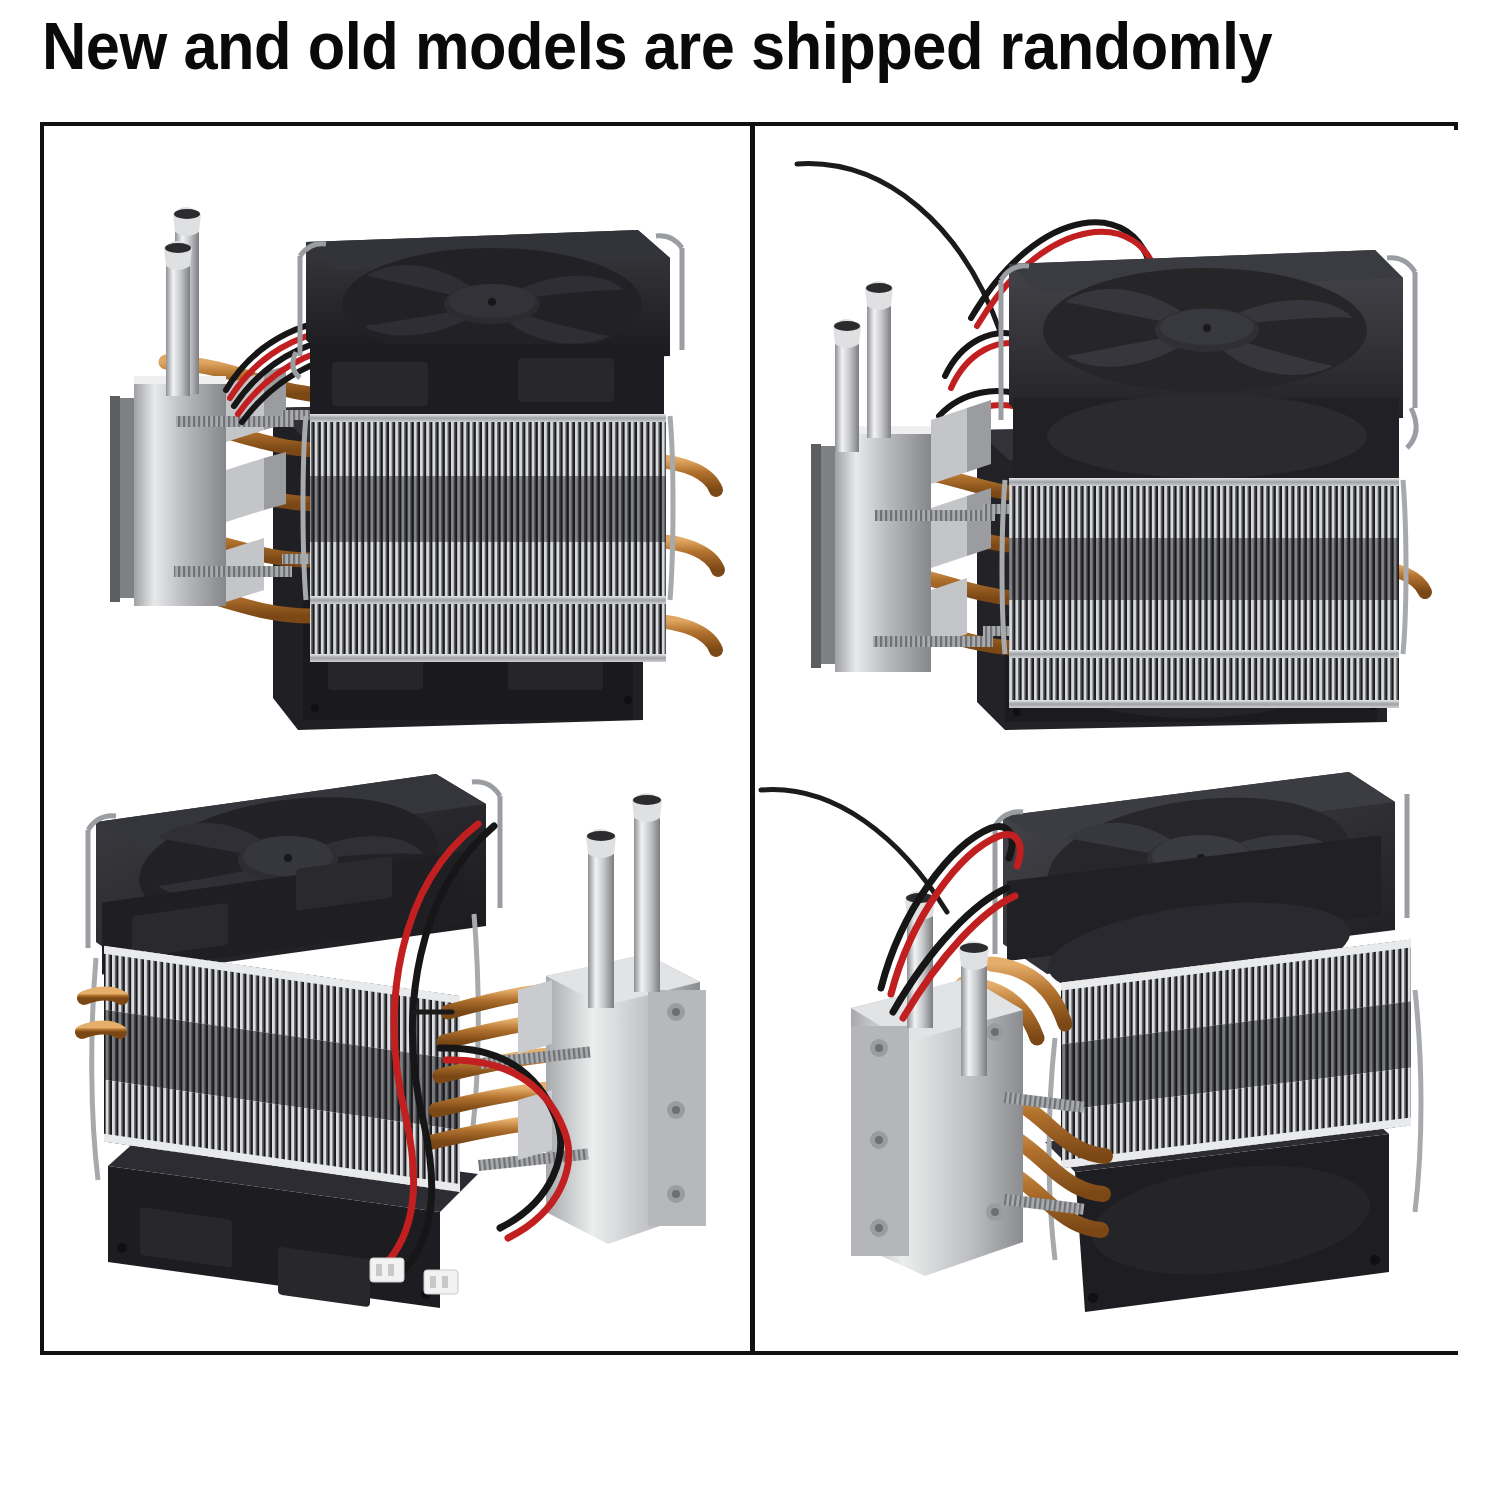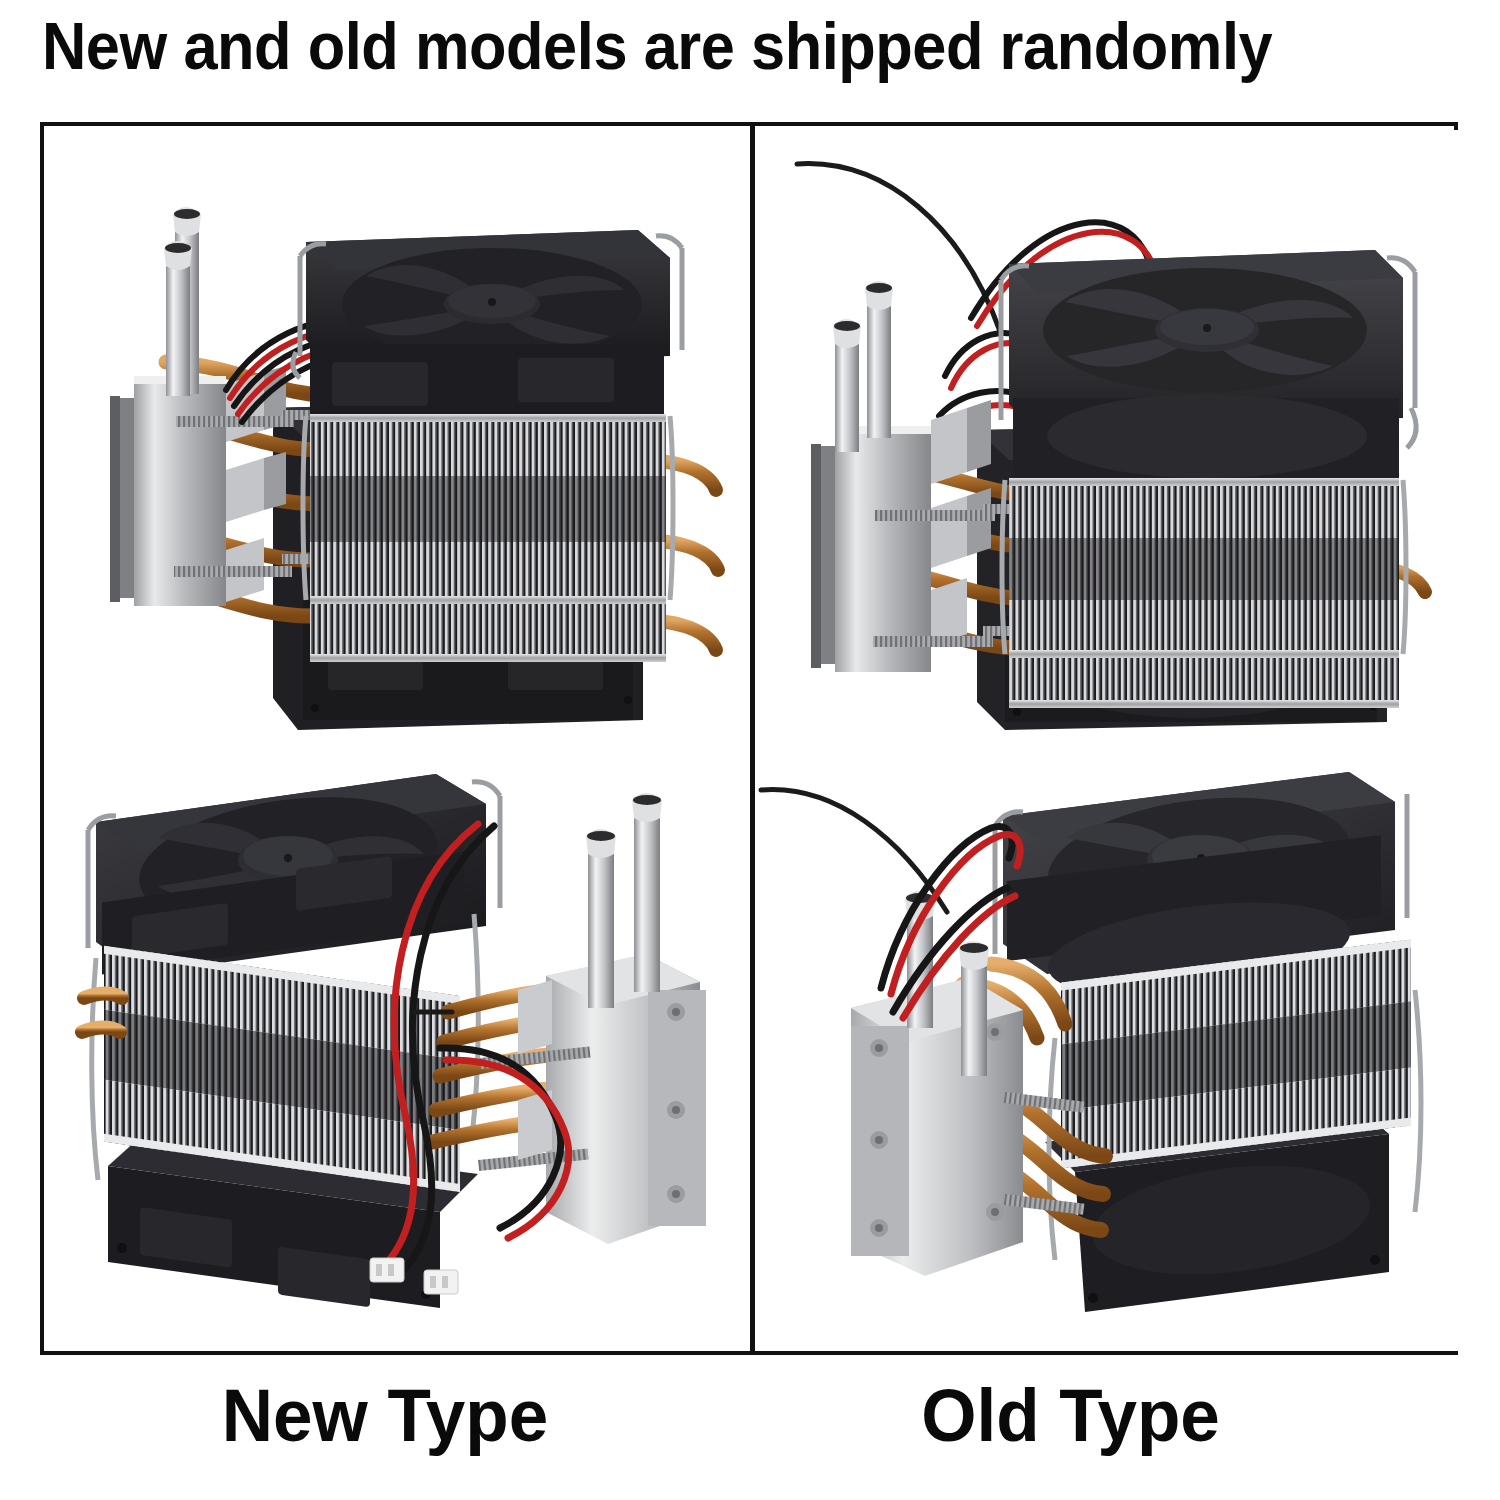--- a/index.html
+++ b/index.html
@@ -592,18 +592,14 @@
           <path d="M6 48 C 80 42, 146 96, 192 170" stroke="#1b1b1b" stroke-width="5"></path>
           <path d="M126 246 C 146 168, 196 102, 236 86 C 254 80, 262 94, 254 116" stroke="#161616" stroke-width="7"></path>
           <path d="M136 252 C 156 176, 204 110, 244 94 C 262 88, 270 102, 262 124" stroke="#c22020" stroke-width="7"></path>
           <path d="M138 270 C 176 204, 220 160, 252 146" stroke="#161616" stroke-width="7"></path>
           <path d="M148 276 C 186 212, 228 168, 260 154" stroke="#c22020" stroke-width="7"></path>
         </g>
       </svg>
     </div>
   </div>
 
-  <div class="caption-row">
-    <div class="caption caption-new">New Type</div>
-    <div class="caption caption-old">Old Type</div>
-  </div>
 
 </div>
 
 </body></html>

